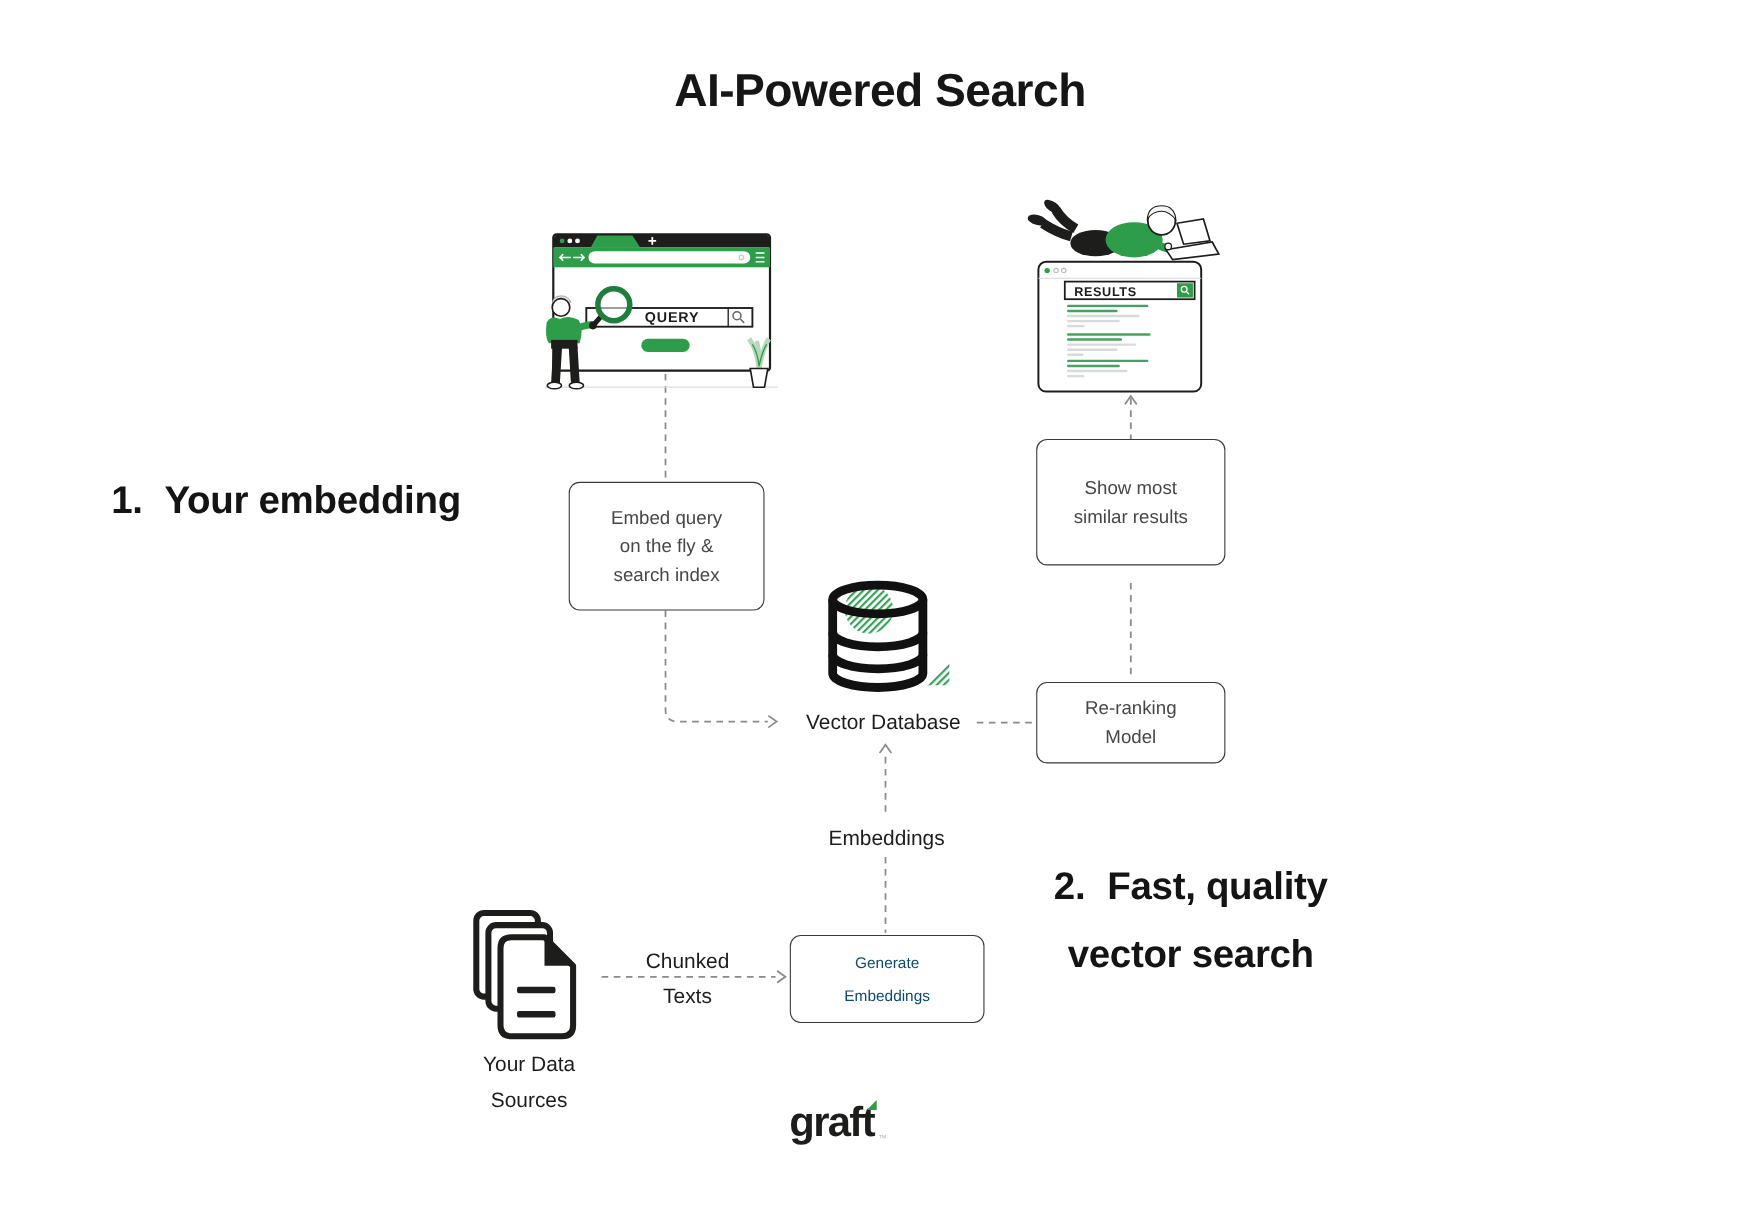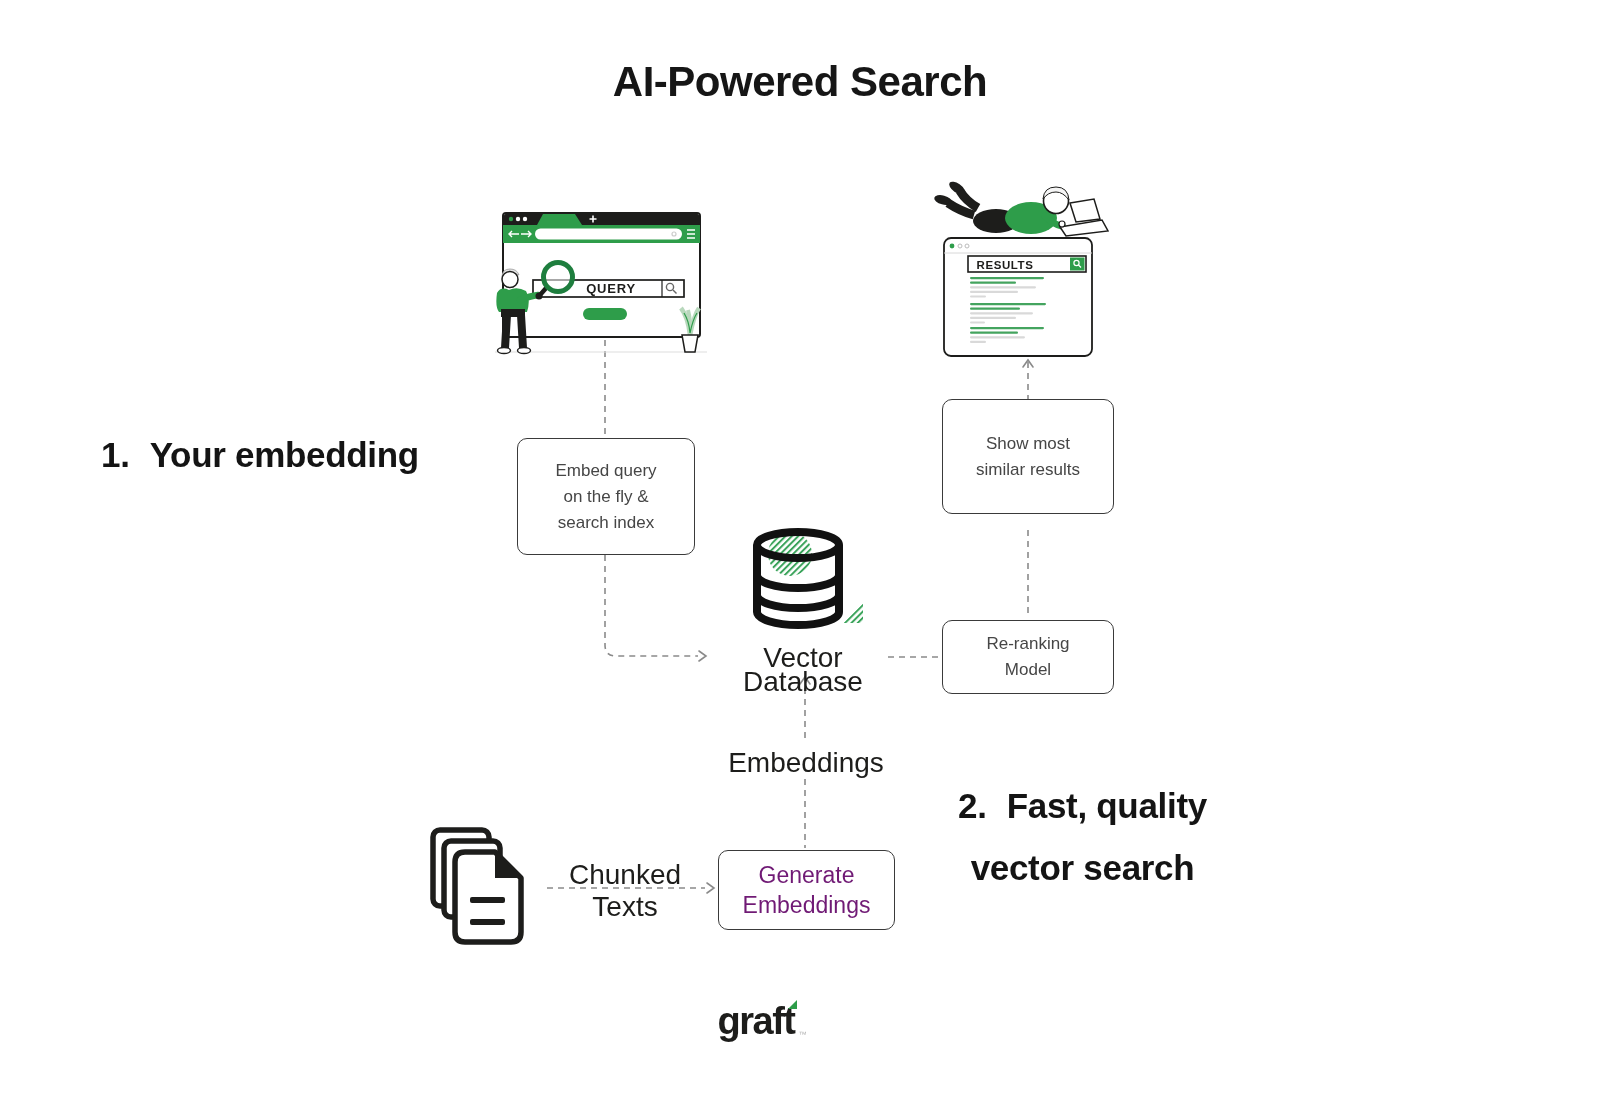--- a/index.html
+++ b/index.html
@@ -16,23 +16,23 @@
   
   .step{position:absolute;text-align:center;color:#141414;}
   .step-line{line-height:62px;font-size:35px;font-weight:700;letter-spacing:-0.3px;white-space:nowrap;}
   .step-num{margin-right:20px;}
   
   .node{
     position:absolute;background:#ffffff;border:1.6px solid #3a3a3a;border-radius:10px;
     display:flex;flex-direction:column;align-items:center;justify-content:center;
     font-size:17px;line-height:26px;color:#464646;text-align:center;z-index:3;
   }
-  .node.gen{font-size:23px;line-height:30px;color:#701a75;}
-  
-  .dlabel{position:absolute;text-align:center;font-size:28px;line-height:24px;font-weight:500;color:#1d1d1b;z-index:3;}
+  .node.gen{font-size:14px;line-height:30px;color:#0c4a6e;}
+  
+  .dlabel{position:absolute;text-align:center;font-size:19px;line-height:24px;font-weight:500;color:#1d1d1b;z-index:3;}
   .dlabel.multi{line-height:31.5px;}
   
   .connectors{position:absolute;left:0;top:0;z-index:1;}
   .ill{position:absolute;z-index:2;}
   .ill text{font-family:"Liberation Sans",sans-serif;}
   
   .logo{left:706px;top:1000px;width:100px;text-align:center;z-index:3;}
   .logo-word{font-size:38px;font-weight:700;letter-spacing:-1.5px;color:#1d1d1b;position:relative;display:inline-block;}
   .logo-leaf{position:absolute;right:-4px;top:0px;}
   .logo-tm{position:absolute;right:-12px;bottom:4px;font-size:8px;font-weight:400;color:#b5b5b5;letter-spacing:0;}
@@ -204,20 +204,24 @@
     <span>Generate</span>
     <span>Embeddings</span>
   </div>
 
   <div class="dlabel" style="left:703px;top:646px;width:200px;">Vector Database</div>
   <div class="dlabel" style="left:706px;top:751px;width:200px;">Embeddings</div>
   <div class="dlabel multi" style="left:545px;top:859px;width:160px;">
     <div>Chunked</div>
     <div>Texts</div>
   </div>
+  <div class="dlabel multi" style="left:391px;top:953px;width:180px;">
+    <div>Your Data</div>
+    <div>Sources</div>
+  </div>
 
   <div class="abs logo">
     <span class="logo-word"><span>graft</span><svg class="logo-leaf" width="10" height="10" viewBox="0 0 10 10">
           <polygon points="0,9 9,0 9,9" fill="#2e9d4a"></polygon>
         </svg><span class="logo-tm">™</span></span>
   </div>
 
 </div>
 
 </body></html>

